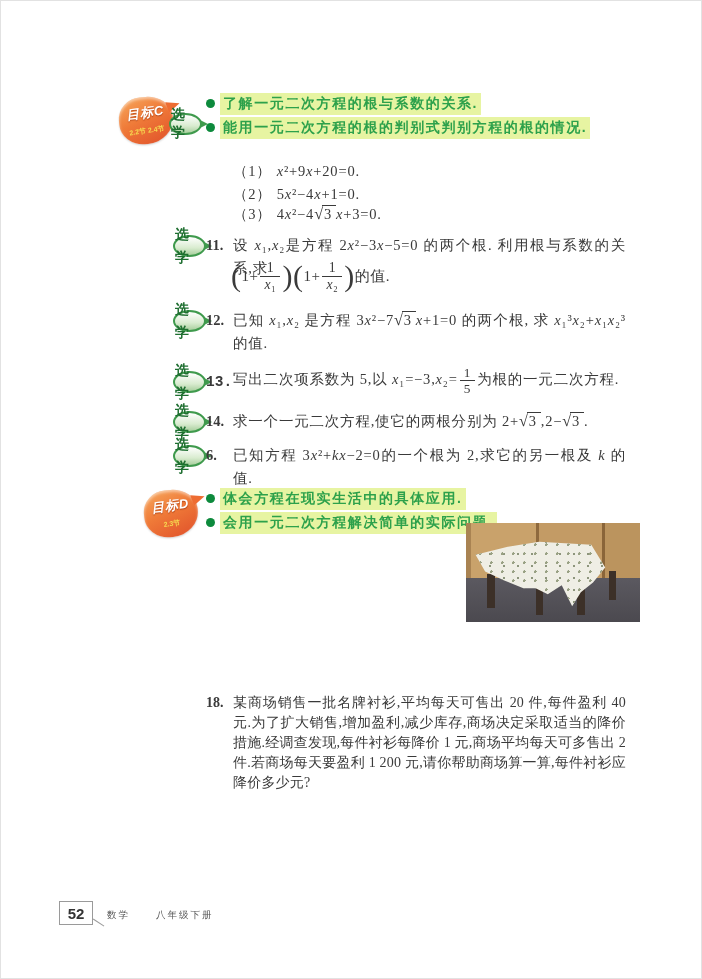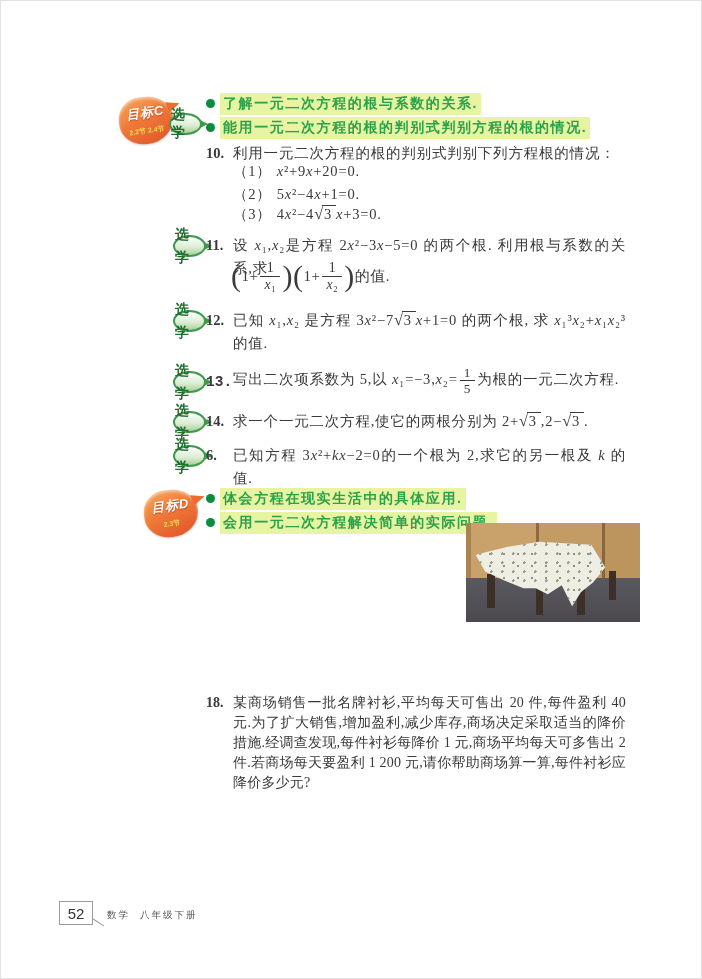--- a/index.html
+++ b/index.html
@@ -79,24 +79,24 @@
   .ph-cloth{position:absolute;left:0;top:0;width:100%;height:100%;
     background-color:#efeee5;
     background-image:radial-gradient(circle at 30% 40%, #99a184 1.2px, transparent 1.4px),
                      radial-gradient(circle at 70% 60%, #8d957c 1px, transparent 1.2px);
     background-size:11px 9px,14px 12px;
     clip-path:polygon(5.5% 32%,24% 24%,42% 19%,72% 22%,80% 45%,73% 60%,66% 70%,61% 84%,55% 63%,47% 72%,40% 66%,33% 66%,22% 58%,11% 49%);}
 
   
   .pagenum-box{position:absolute;left:58px;top:900px;width:32px;height:22px;
     border:1.2px solid #9a9a9a;background:#fff;display:flex;align-items:center;justify-content:center;
-    font-family:"Liberation Sans",sans-serif;font-weight:normal;font-size:15px;color:#333;}
+    font-family:"Liberation Sans",sans-serif;font-weight:bold;font-size:15px;color:#333;}
   .pagenum-tail{position:absolute;left:91px;top:921px;width:13px;height:1.4px;background:#9a9a9a;
     transform:rotate(33deg);}
-  .footer-meta{position:absolute;left:106px;top:908px;display:flex;gap:10px;
+  .footer-meta{position:absolute;left:106px;top:908px;display:flex;gap:26px;
     font-family:"Liberation Sans",sans-serif;font-size:9.5px;color:#555;letter-spacing:2px;}
 </style>
 </head>
 <body>
 
 <div class="page">
 
   <div class="goal-badge" style="left:118px;top:96px;">
     <span class="gb-label">目标C</span>
     <span class="gb-sections">2.2节 2.4节</span>
@@ -110,24 +110,20 @@
     <div class="obj-row">
       <span class="obj-dot"></span>
       <span class="obj-text">了解一元二次方程的根与系数的关系.</span>
     </div>
     <div class="obj-row">
       <span class="obj-dot"></span>
       <span class="obj-text">能用一元二次方程的根的判别式判别方程的根的情况.</span>
     </div>
   </div>
 
-  <div class="prob" style="top:141px;">
-    <span class="pnum">10.</span>
-    <div class="ptext">利用一元二次方程的根的判别式判别下列方程根的情况：</div>
-  </div>
   <div class="subrow" style="top:161px;">
     <span class="sublabel">（1）</span><span class="math"><i>x</i>²+9<i>x</i>+20=0.</span>
   </div>
   <div class="subrow" style="top:184px;">
     <span class="sublabel">（2）</span><span class="math">5<i>x</i>²−4<i>x</i>+1=0.</span>
   </div>
   <div class="subrow" style="top:204px;">
     <span class="sublabel">（3）</span><span class="math">4<i>x</i>²−4<span class="sqrt"><span class="rt">√</span><span class="rad">3</span></span><i>x</i>+3=0.</span>
   </div>
 

